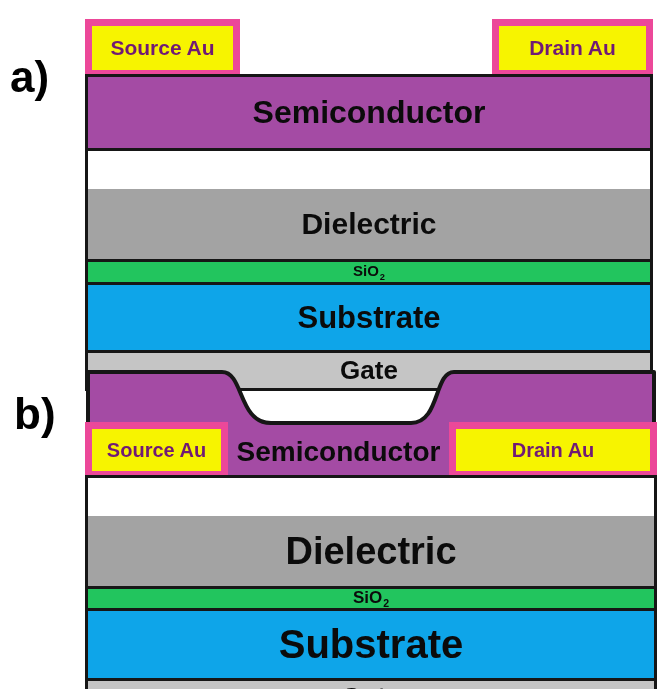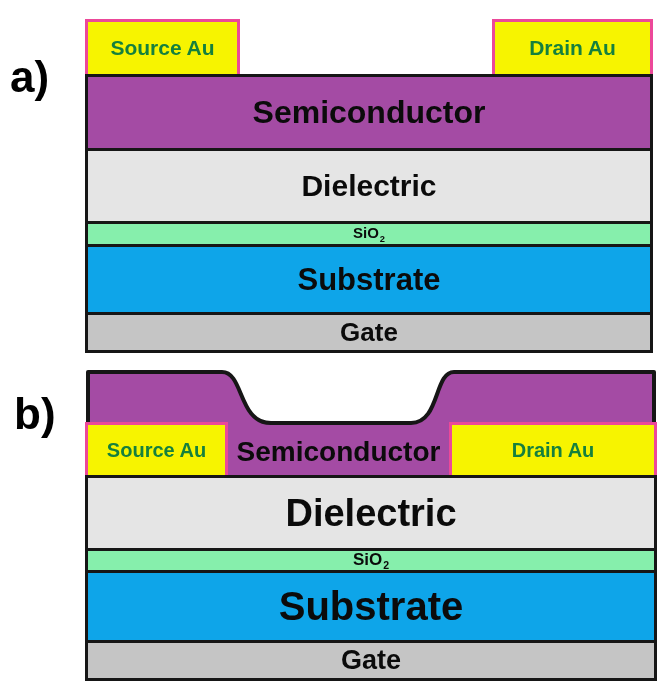--- a/index.html
+++ b/index.html
@@ -8,23 +8,23 @@
 
   .panel-label {
     position:absolute; font-weight:bold; font-size:44px; color:#000;
     line-height:1;
   }
   #label-a { left:10px; top:55px; }
   #label-b { left:14px; top:392px; }
 
   .electrode {
     position:absolute; box-sizing:border-box;
-    background:#f7f400; border:3px solid #ec4899;
+    background:#f7f400; border:7px solid #ec4899;
     display:flex; align-items:center; justify-content:center;
-    font-weight:bold; font-size:21px; color:#15803d; white-space:nowrap;
+    font-weight:bold; font-size:21px; color:#701a75; white-space:nowrap;
   }
   
   #src-a  { left:85px;  top:19px;  width:155px; height:58px; }
   #drn-a  { left:492px; top:19px;  width:161px; height:58px; }
   
   #src-b  { left:85px;  top:422px; width:143px; height:56px; font-size:20px; }
   #drn-b  { left:449px; top:422px; width:208px; height:56px; font-size:20px; }
 
   .stack {
     position:absolute; box-sizing:border-box;
@@ -34,22 +34,22 @@
   #stack-b { left:85px; top:475px; width:572px; }
 
   .layer {
     box-sizing:border-box; border-bottom:3px solid #161616;
     display:flex; align-items:center; justify-content:center;
     font-weight:bold; color:#0b0b0b; white-space:nowrap;
   }
   .layer:last-child { border-bottom:none; }
 
   .semi  { background:#a44ba4; }
-  .diel  { background:#e5e5e5; }
-  .sio2  { background:#86efac; }
+  .diel  { background:#a3a3a3;margin-top:38px; }
+  .sio2  { background:#22c55e; }
   .subst { background:#0ea5e9; }
   .gate  { background:#c5c5c5; }
 
   
   #semi-a  { height:74px; font-size:32px; }
   #diel-a  { height:73px; font-size:30px; }
   #sio2-a  { height:23px; font-size:15px; }
   #subst-a { height:68px; font-size:31px; }
   #gate-a  { height:35px; font-size:26px; }
 

